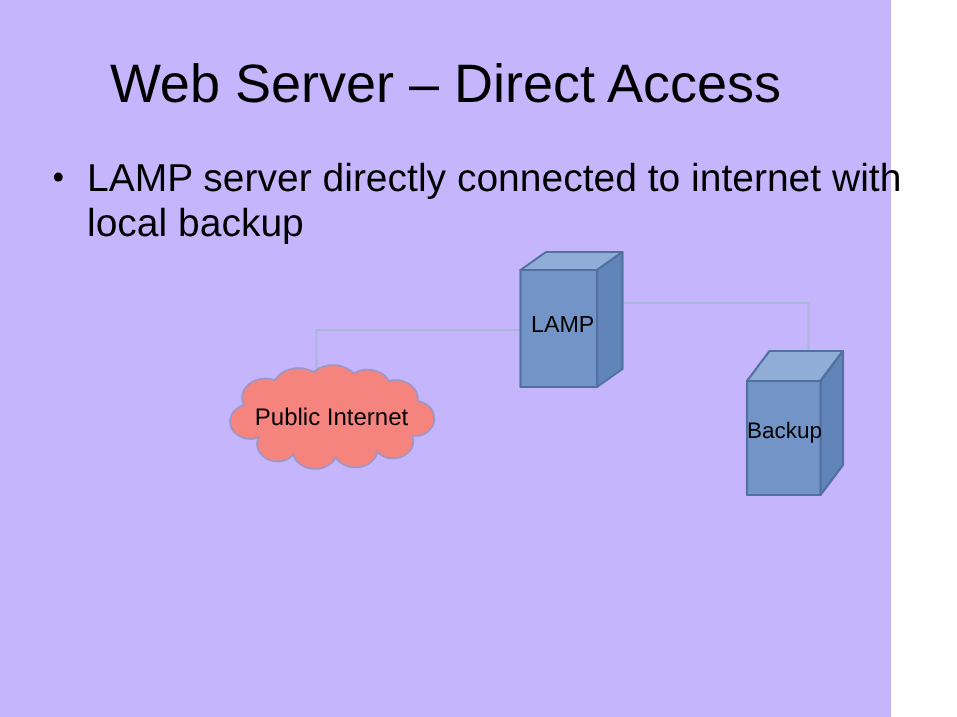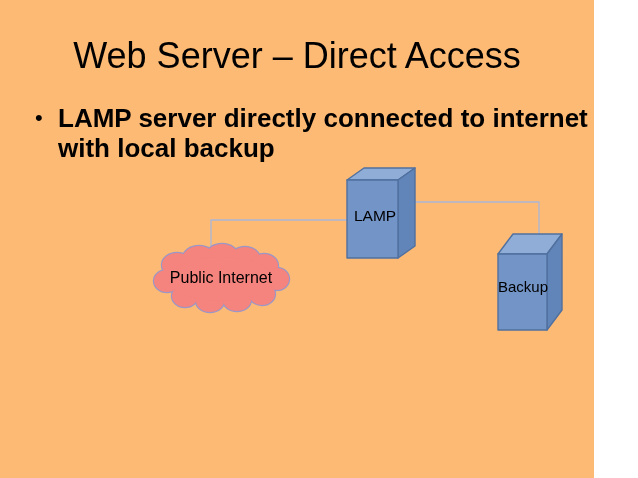--- a/index.html
+++ b/index.html
@@ -8,21 +8,21 @@
     width: 638px;
     height: 478px;
     background: #ffffff;
     overflow: hidden;
     font-family: "Liberation Sans", "DejaVu Sans", sans-serif;
   }
   .slide {
     position: relative;
     width: 594px;
     height: 478px;
-    background: #fdba74;
+    background: #c4b5fd;
   }
   .slide-title {
     position: absolute;
     top: 36px;
     left: 0;
     width: 100%;
     text-align: center;
     font-size: 36px;
     line-height: 1.1;
     color: #000000;
@@ -42,21 +42,20 @@
     color: #000000;
   }
   .bullet-marker {
     width: 23px;
     flex: 0 0 23px;
     font-size: 22px;
     line-height: 30px;
   }
   .bullet-text {
     max-width: 548px;
-    font-weight: bold;
   }
   .diagram-svg {
     position: absolute;
     top: 0;
     left: 0;
   }
   .edge {
     fill: none;
     stroke-width: 1.3px;
   }

